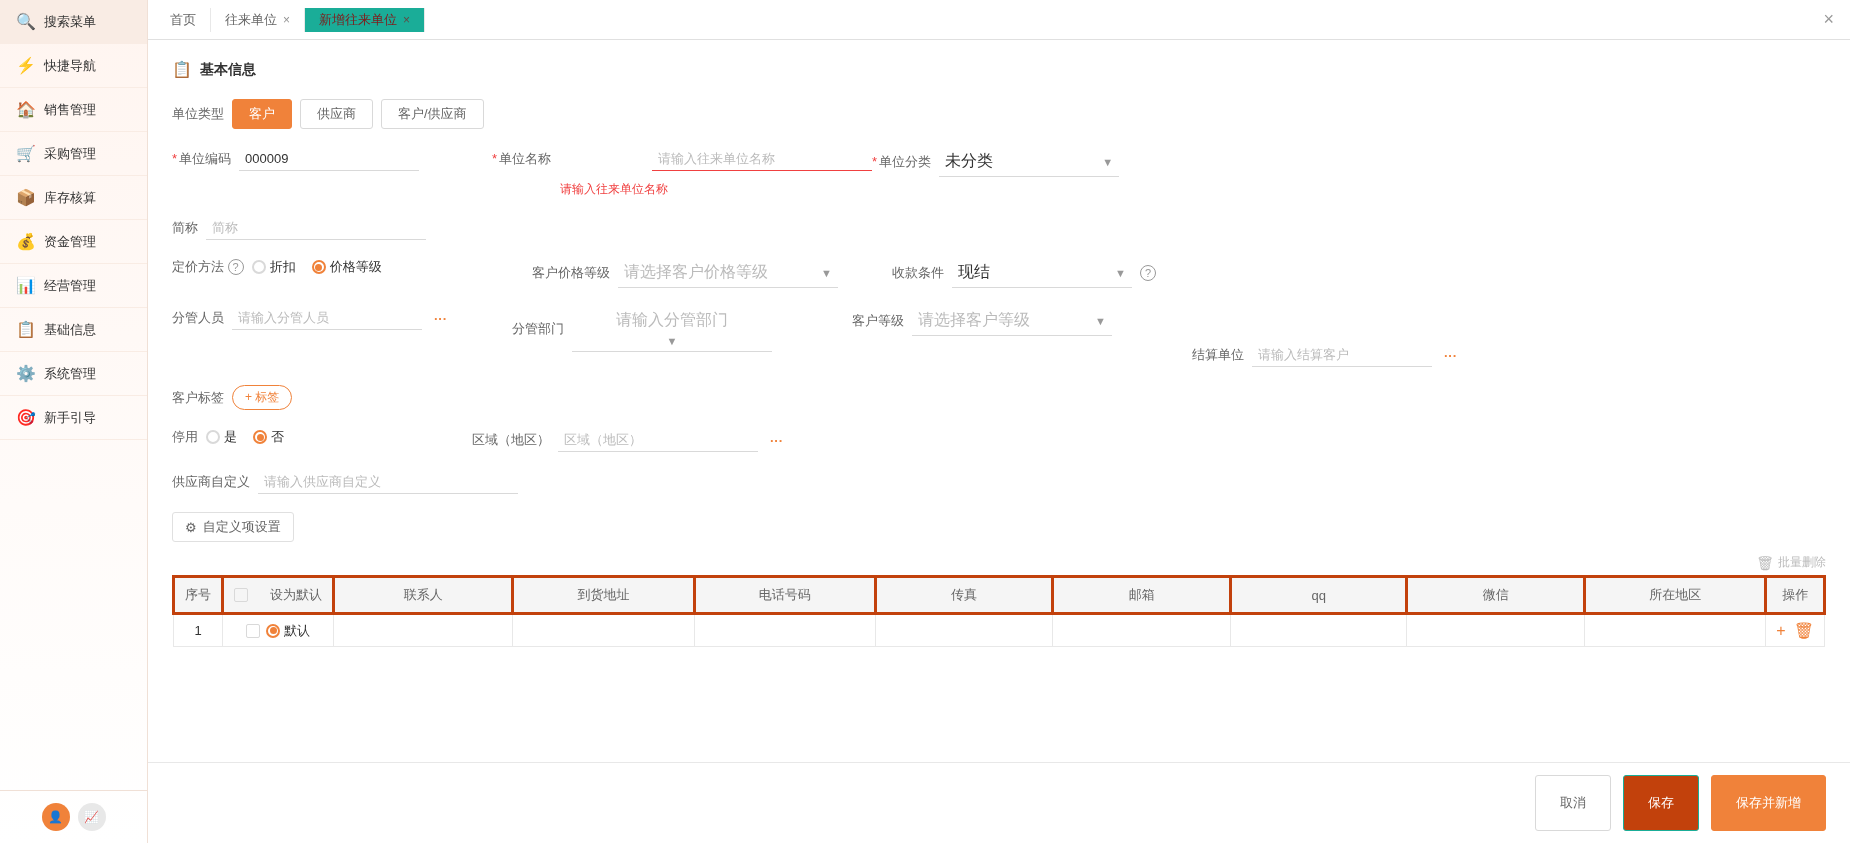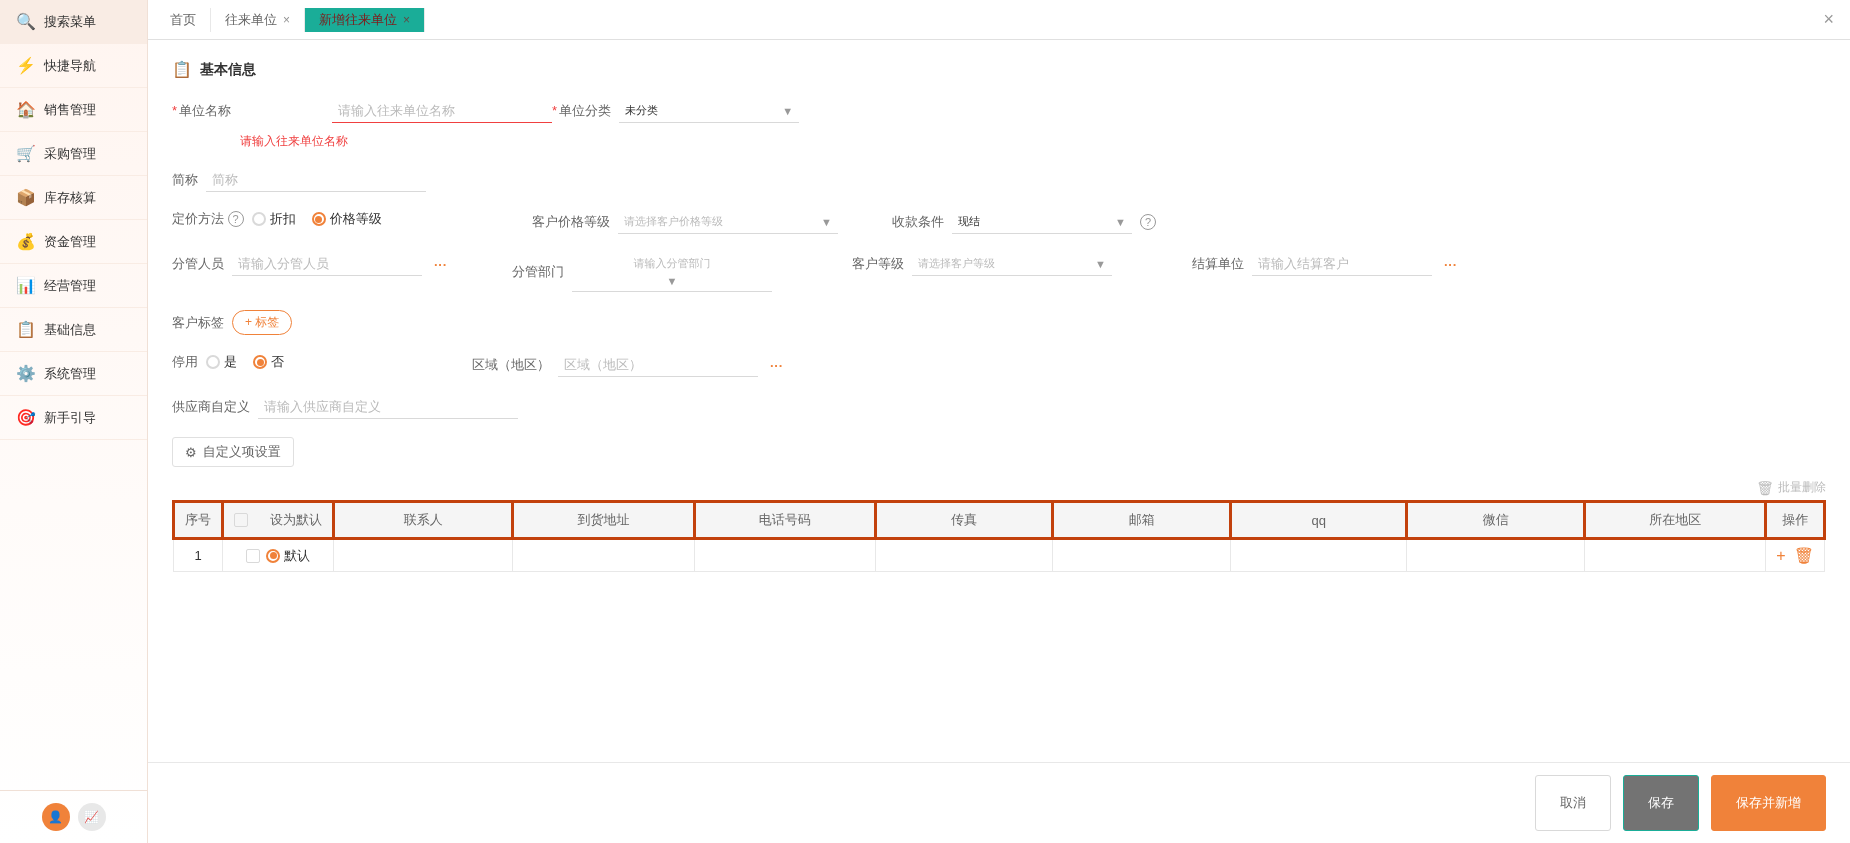--- a/index.html
+++ b/index.html
@@ -131,21 +131,21 @@
     .form-select {
       display: flex;
       align-items: center;
       border-bottom: 1px solid #d9d9d9;
       padding: 4px 6px;
       cursor: pointer;
       flex: 1;
       min-width: 120px;
       gap: 4px;
     }
-    .form-select-text { flex: 1; color: #bbb; font-size: 11px; }
+    .form-select-text { flex: 1; color: #bbb; font-size: 16px; }
     .form-select-text.has-value { color: #333; }
     .chevron { color: #999; font-size: 11px; }
 
     .error-tip { color: #f04040; font-size: 12px; margin-top: 2px; display: block; }
 
     
     .unit-type-group { display: flex; gap: 8px; }
     .unit-btn {
       padding: 5px 16px;
       border: 1px solid #d9d9d9;
@@ -241,21 +241,21 @@
       flex-shrink: 0;
     }
     .btn {
       padding: 18px 24px;
       border-radius: 3px;
       font-size: 13px;
       cursor: pointer;
       border: 1px solid transparent;
     }
     .btn-default { background: #fff; border-color: #d9d9d9; color: #666; }
-    .btn-primary { background: #737373; color: #fff; border-color: #1aad98; }
+    .btn-primary { background: #c2410c; color: #fff; border-color: #1aad98; }
     .btn-orange { background: #f0823a; color: #fff; border-color: #f0823a; }
 
     
     .checkbox { width: 14px; height: 14px; border: 1px solid #d9d9d9; border-radius: 2px; cursor: pointer; }
 
     
     .tbl-actions { display: flex; align-items: center; justify-content: center; gap: 8px; }
     .tbl-icon { color: #f0823a; cursor: pointer; font-size: 16px; }
 
     .help-tooltip { display: inline-flex; align-items: center; justify-content: center; width: 16px; height: 16px; border-radius: 50%; border: 1px solid #999; color: #999; font-size: 11px; cursor: pointer; }
@@ -327,23 +327,39 @@
     <div class="tab-close-all">×</div>
   </div>
 
   <div class="content">
 
     <div class="section-header">
       <span class="section-icon">📋</span>
       <span>基本信息</span>
     </div>
 
-
-    <div class="form-row">
-
+    <div class="form-row">
+      <div class="form-field" style="max-width:600px;">
+        <span class="form-label">单位类型</span>
+        <div class="unit-type-group">
+          <button class="unit-btn active">客户</button>
+          <button class="unit-btn">供应商</button>
+          <button class="unit-btn">客户/供应商</button>
+        </div>
+      </div>
+    </div>
+
+    <div class="form-row">
+
+      <div class="form-field" style="flex:1; max-width:320px;">
+        <span class="form-label">
+          <span class="required-star">*</span><span>单位编码</span>
+        </span>
+        <input type="text" class="form-input" value="000009" style="max-width: 180px;">
+      </div>
 
       <div class="form-field" style="flex:1; max-width:380px; align-items:flex-start; flex-direction:column;">
         <div style="display:flex; align-items:center; gap:13px; width:100%;justify-content:space-between;">
           <span class="form-label">
             <span class="required-star">*</span><span>单位名称</span>
           </span>
           <input type="text" class="form-input error" style="max-width: 220px; border-bottom-color: rgb(240, 64, 64);" placeholder="请输入往来单位名称">
         </div>
         <span class="error-tip" style="margin-left:68px;">请输入往来单位名称</span>
       </div>
@@ -420,21 +436,21 @@
       </div>
 
       <div class="form-field" style="flex:1; max-width:340px;">
         <span class="form-label">客户等级</span>
         <div class="form-select" style="max-width:200px;">
           <span class="form-select-text">请选择客户等级</span>
           <span class="chevron">▼</span>
         </div>
       </div>
 
-      <div class="form-field" style="flex:1; max-width:340px;">
+      <div class="form-field" style="flex:1; max-width:340px;margin-top:37px;">
         <span class="form-label">结算单位</span>
         <input type="text" class="form-input" style="max-width: 180px;" placeholder="请输入结算客户">
         <span class="dots-btn">···</span>
       </div>
     </div>
 
     <div class="form-row">
       <div class="form-field">
         <span class="form-label">客户标签</span>
         <button class="tag-btn">+ 标签</button>

